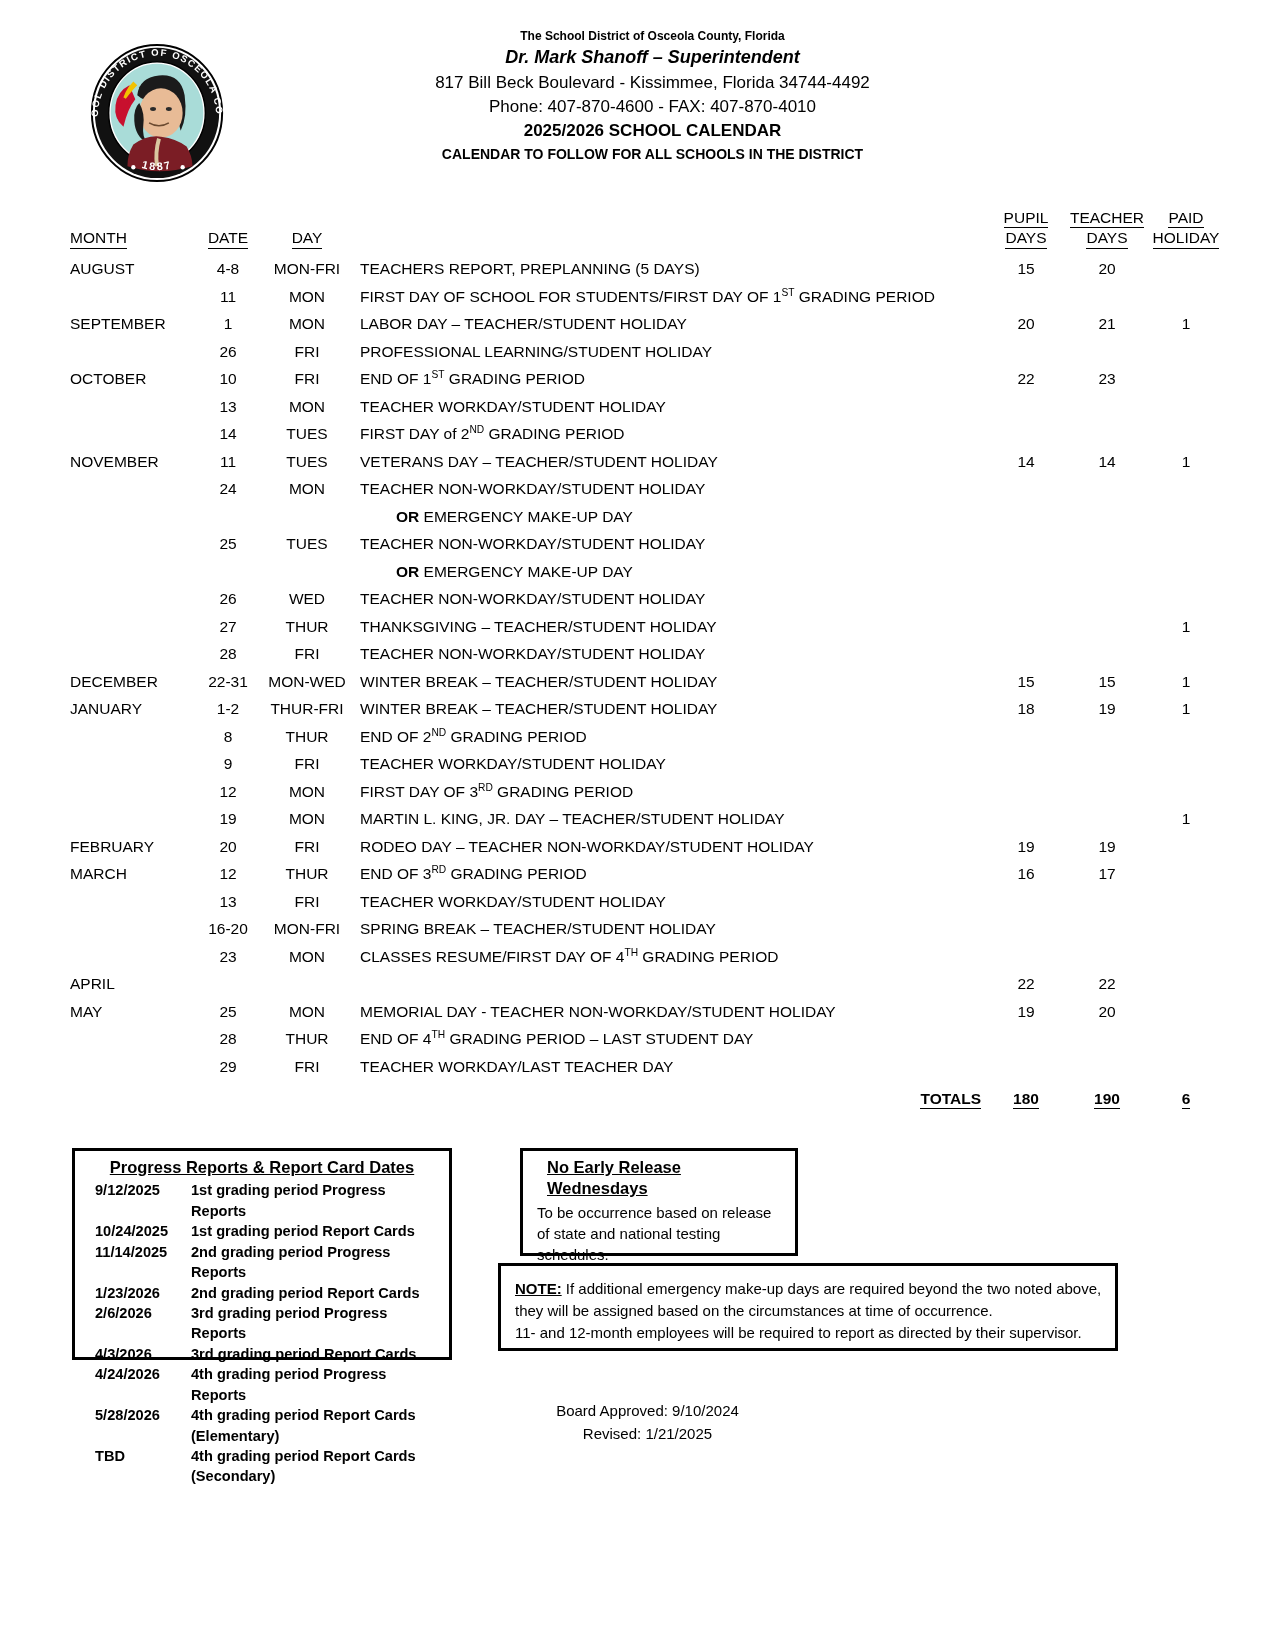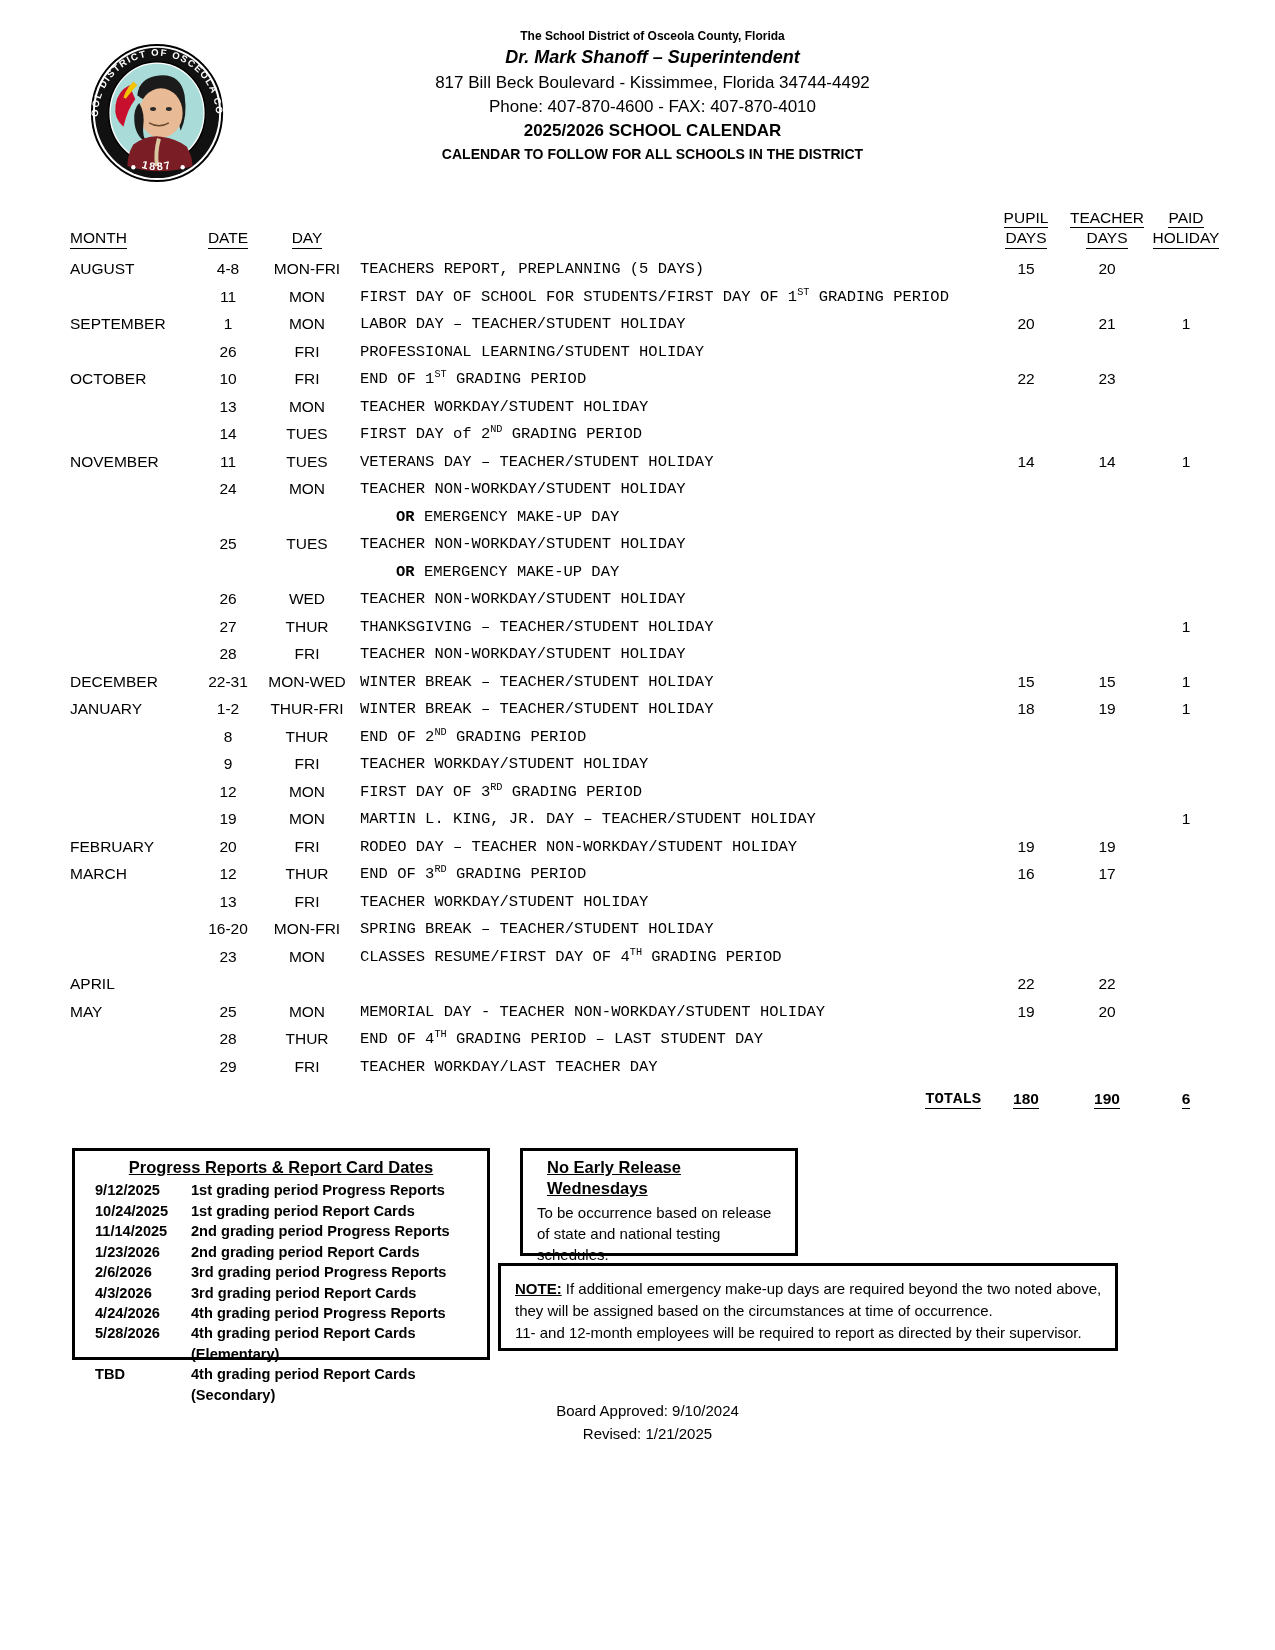--- a/index.html
+++ b/index.html
@@ -56,21 +56,21 @@
     font-size: 15.5px;
   }
   table.cal td, table.cal th {
     padding: 0;
     vertical-align: bottom;
     font-weight: normal;
   }
   .col-month { width: 118px; text-align: left; }
   .col-date  { width: 80px;  text-align: center; }
   .col-day   { width: 78px;  text-align: center; }
-  .col-desc  { text-align: left; padding-left: 14px !important; font-family: Liberation Mono, monospace; }
+  .col-desc  { text-align: left; padding-left: 14px !important; }
   .col-pupil { width: 78px;  text-align: center; }
   .col-teach { width: 84px;  text-align: center; }
   .col-paid  { width: 74px;  text-align: center; }
 
   thead td, thead th {
     font-weight: bold;
     font-size: 15.5px;
     padding-bottom: 2px !important;
   }
   .hdr-u {
@@ -115,21 +115,21 @@
   }
   .box {
     position: absolute;
     border: 3px solid #000;
     background: #fff;
     box-sizing: border-box;
   }
   #box-progress {
     left: 72px;
     top: 8px;
-    width: 418px;
+    width: 380px;
     height: 212px;
     padding: 6px 8px 0 8px;
   }
   #box-noearly {
     left: 520px;
     top: 8px;
     width: 278px;
     height: 108px;
     padding: 6px 10px 0 14px;
   }

